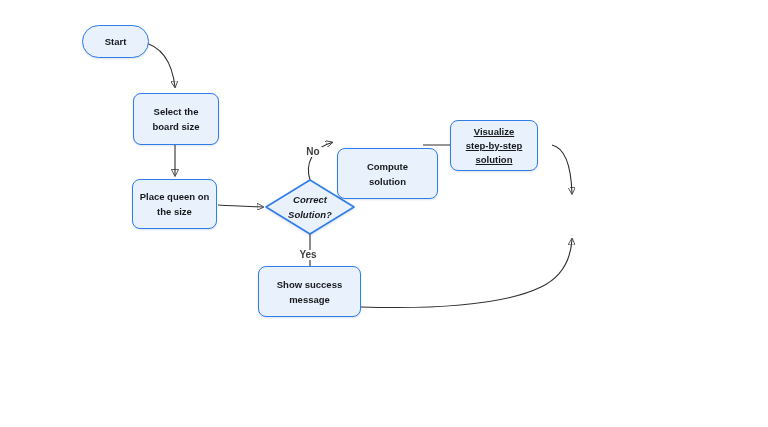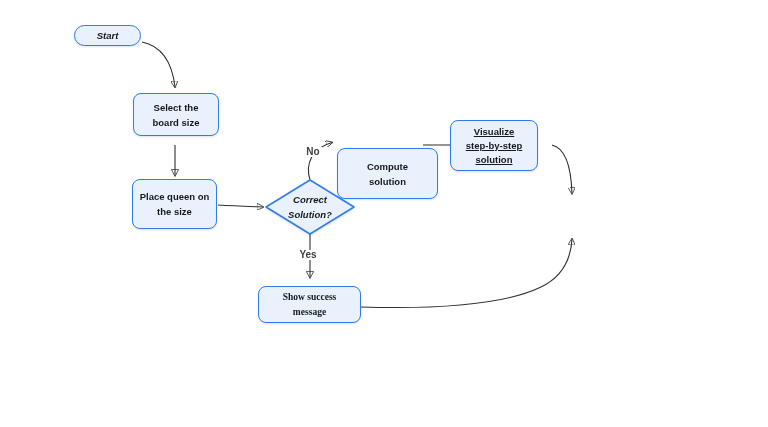--- a/index.html
+++ b/index.html
@@ -33,27 +33,27 @@
     text-align: center;
     font-weight: bold;
     font-size: 9.5px;
     line-height: 15px;
     color: #17191c;
     box-sizing: border-box;
     box-shadow: 0 1px 2px rgba(20, 40, 80, 0.14);
   }
   .node .line { display: block; }
   .stadium { border-radius: 18px; }
-  #node-start    { left: 74px;  top: 25px;  width: 67px;  height: 21px; font-style: italic; }
-  #node-select   { left: 133px; top: 93px;  width: 86px;  height: 43px; }
+  #node-start    { left: 82px;  top: 25px;  width: 67px;  height: 33px; }
+  #node-select   { left: 133px; top: 93px;  width: 86px;  height: 52px; }
   #node-place    { left: 132px; top: 179px; width: 85px;  height: 50px; justify-content: center; }
   #node-compute  { left: 337px; top: 120px; width: 101px;  height: 51px; margin-top: 28px; }
   #node-visualize{ left: 450px; top: 120px; width: 88px;  height: 51px; line-height: 14px; text-decoration: underline; }
   #node-end      { left: 534px; top: 197px; width: 76px;  height: 36px; }
-  #node-success  { left: 258px; top: 286px; width: 103px; height: 37px; font-family: Liberation Serif, serif; }
+  #node-success  { left: 258px; top: 266px; width: 103px; height: 51px; }
   .diamond {
     position: absolute;
     z-index: 2;
     left: 265px; top: 179px; width: 90px; height: 56px;
   }
   .diamond svg {
     position: absolute; inset: 0;
     filter: drop-shadow(0 1px 1px rgba(20, 40, 80, 0.15));
   }
   .diamond polygon {

